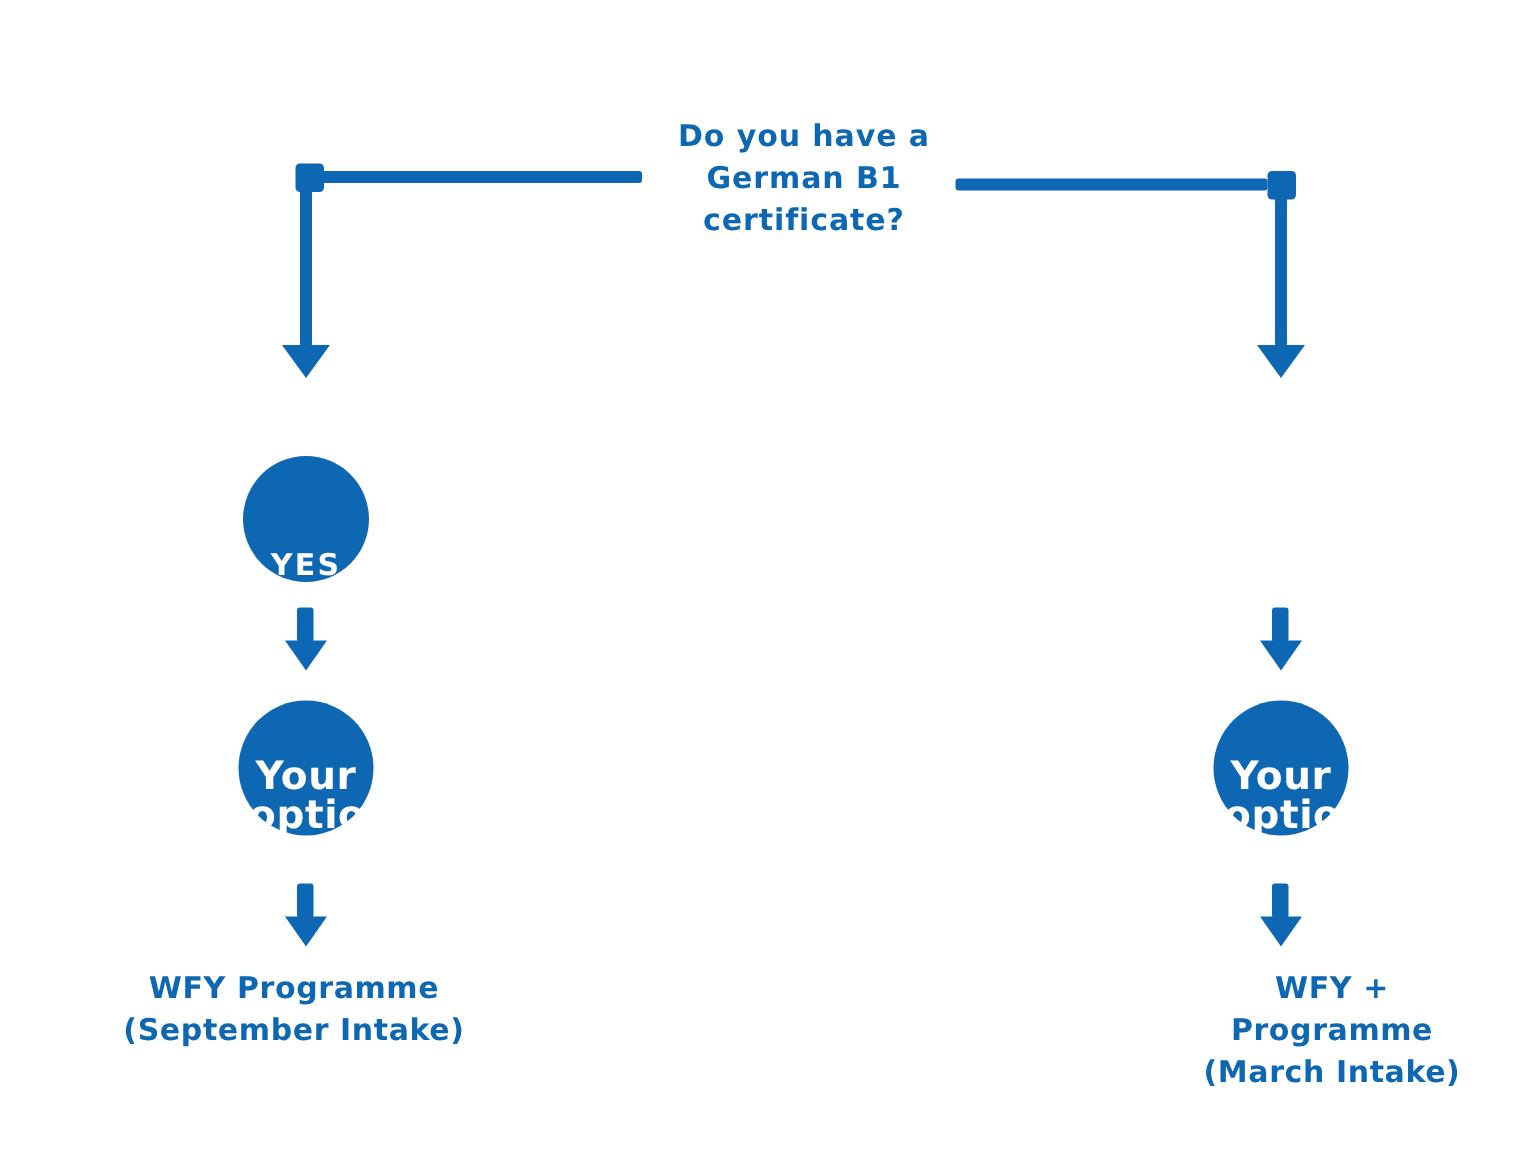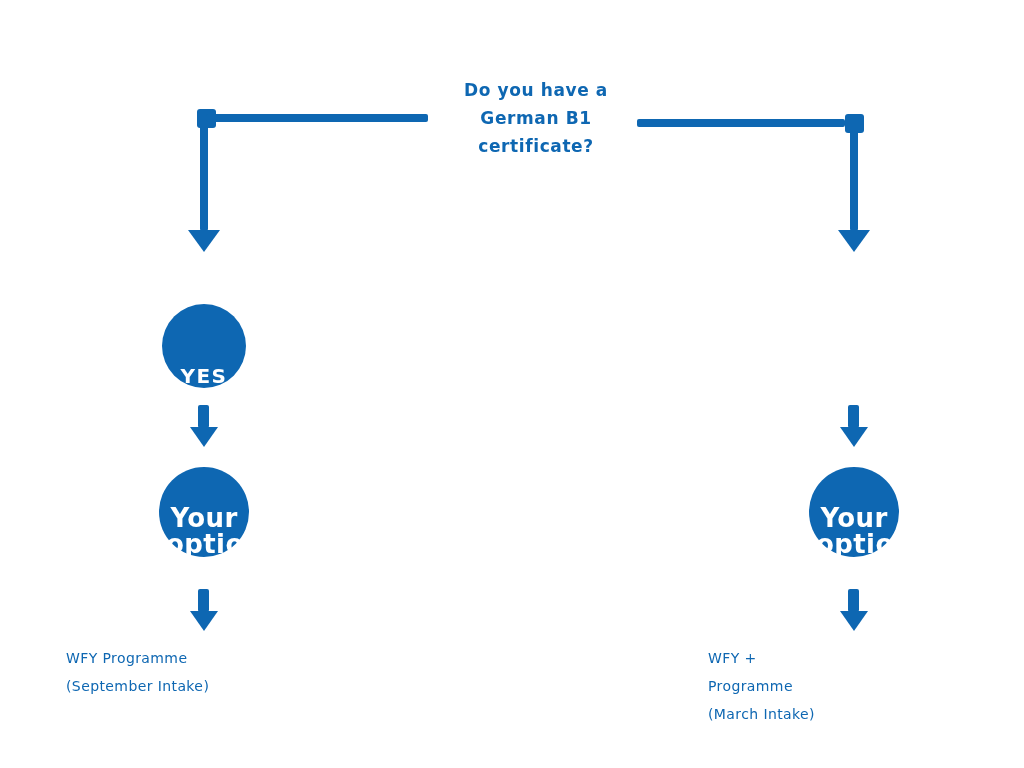--- a/index.html
+++ b/index.html
@@ -11,21 +11,21 @@
     position: relative;
   }
   .canvas { position: absolute; inset: 0; width: 1024px; height: 768px; }
 
   
   .question {
     position: absolute;
     left: 400px; top: 76px; width: 272px;
     text-align: center;
     color: var(--accent);
-    font-size: 17px; font-weight: 800;
+    font-size: 20px; font-weight: 800;
     line-height: 28px;
     letter-spacing: 0.6px;
     white-space: pre-line;
   }
 
   
   .sq {
     position: absolute; width: 19px; height: 19px;
     background: var(--accent); border-radius: 3px;
   }
@@ -73,28 +73,29 @@
   .node.decision.left  { left: 162px; top: 304px; }
   .node.decision.right { left: 812px; top: 304px; }
   .node.option { width: 90px; height: 90px; font-size: 26px; line-height: 26px; letter-spacing: 0.4px; }
   .node.option.left  { left: 159px; top: 467px; }
   .node.option.right { left: 809px; top: 467px; }
   .node.option span { display: block; width: 76px; }
 
   
   .outcome {
     position: absolute; top: 644px; width: 260px;
+    text-align: center;
     color: var(--accent);
-    font-size: 14px; font-weight: 400;
+    font-size: 20px; font-weight: 700;
     line-height: 28px;
     letter-spacing: 0.4px;
     white-space: pre-line;
   }
   .outcome.left  { left: 66px; }
-  .outcome.right { left: 708px; }
+  .outcome.right { left: 758px; }
 </style>
 </head>
 <body style="background: rgb(255, 255, 255);">
 
 <div class="canvas">
 
   <div class="question">Do you have a
 German B1
 certificate?</div>
 

